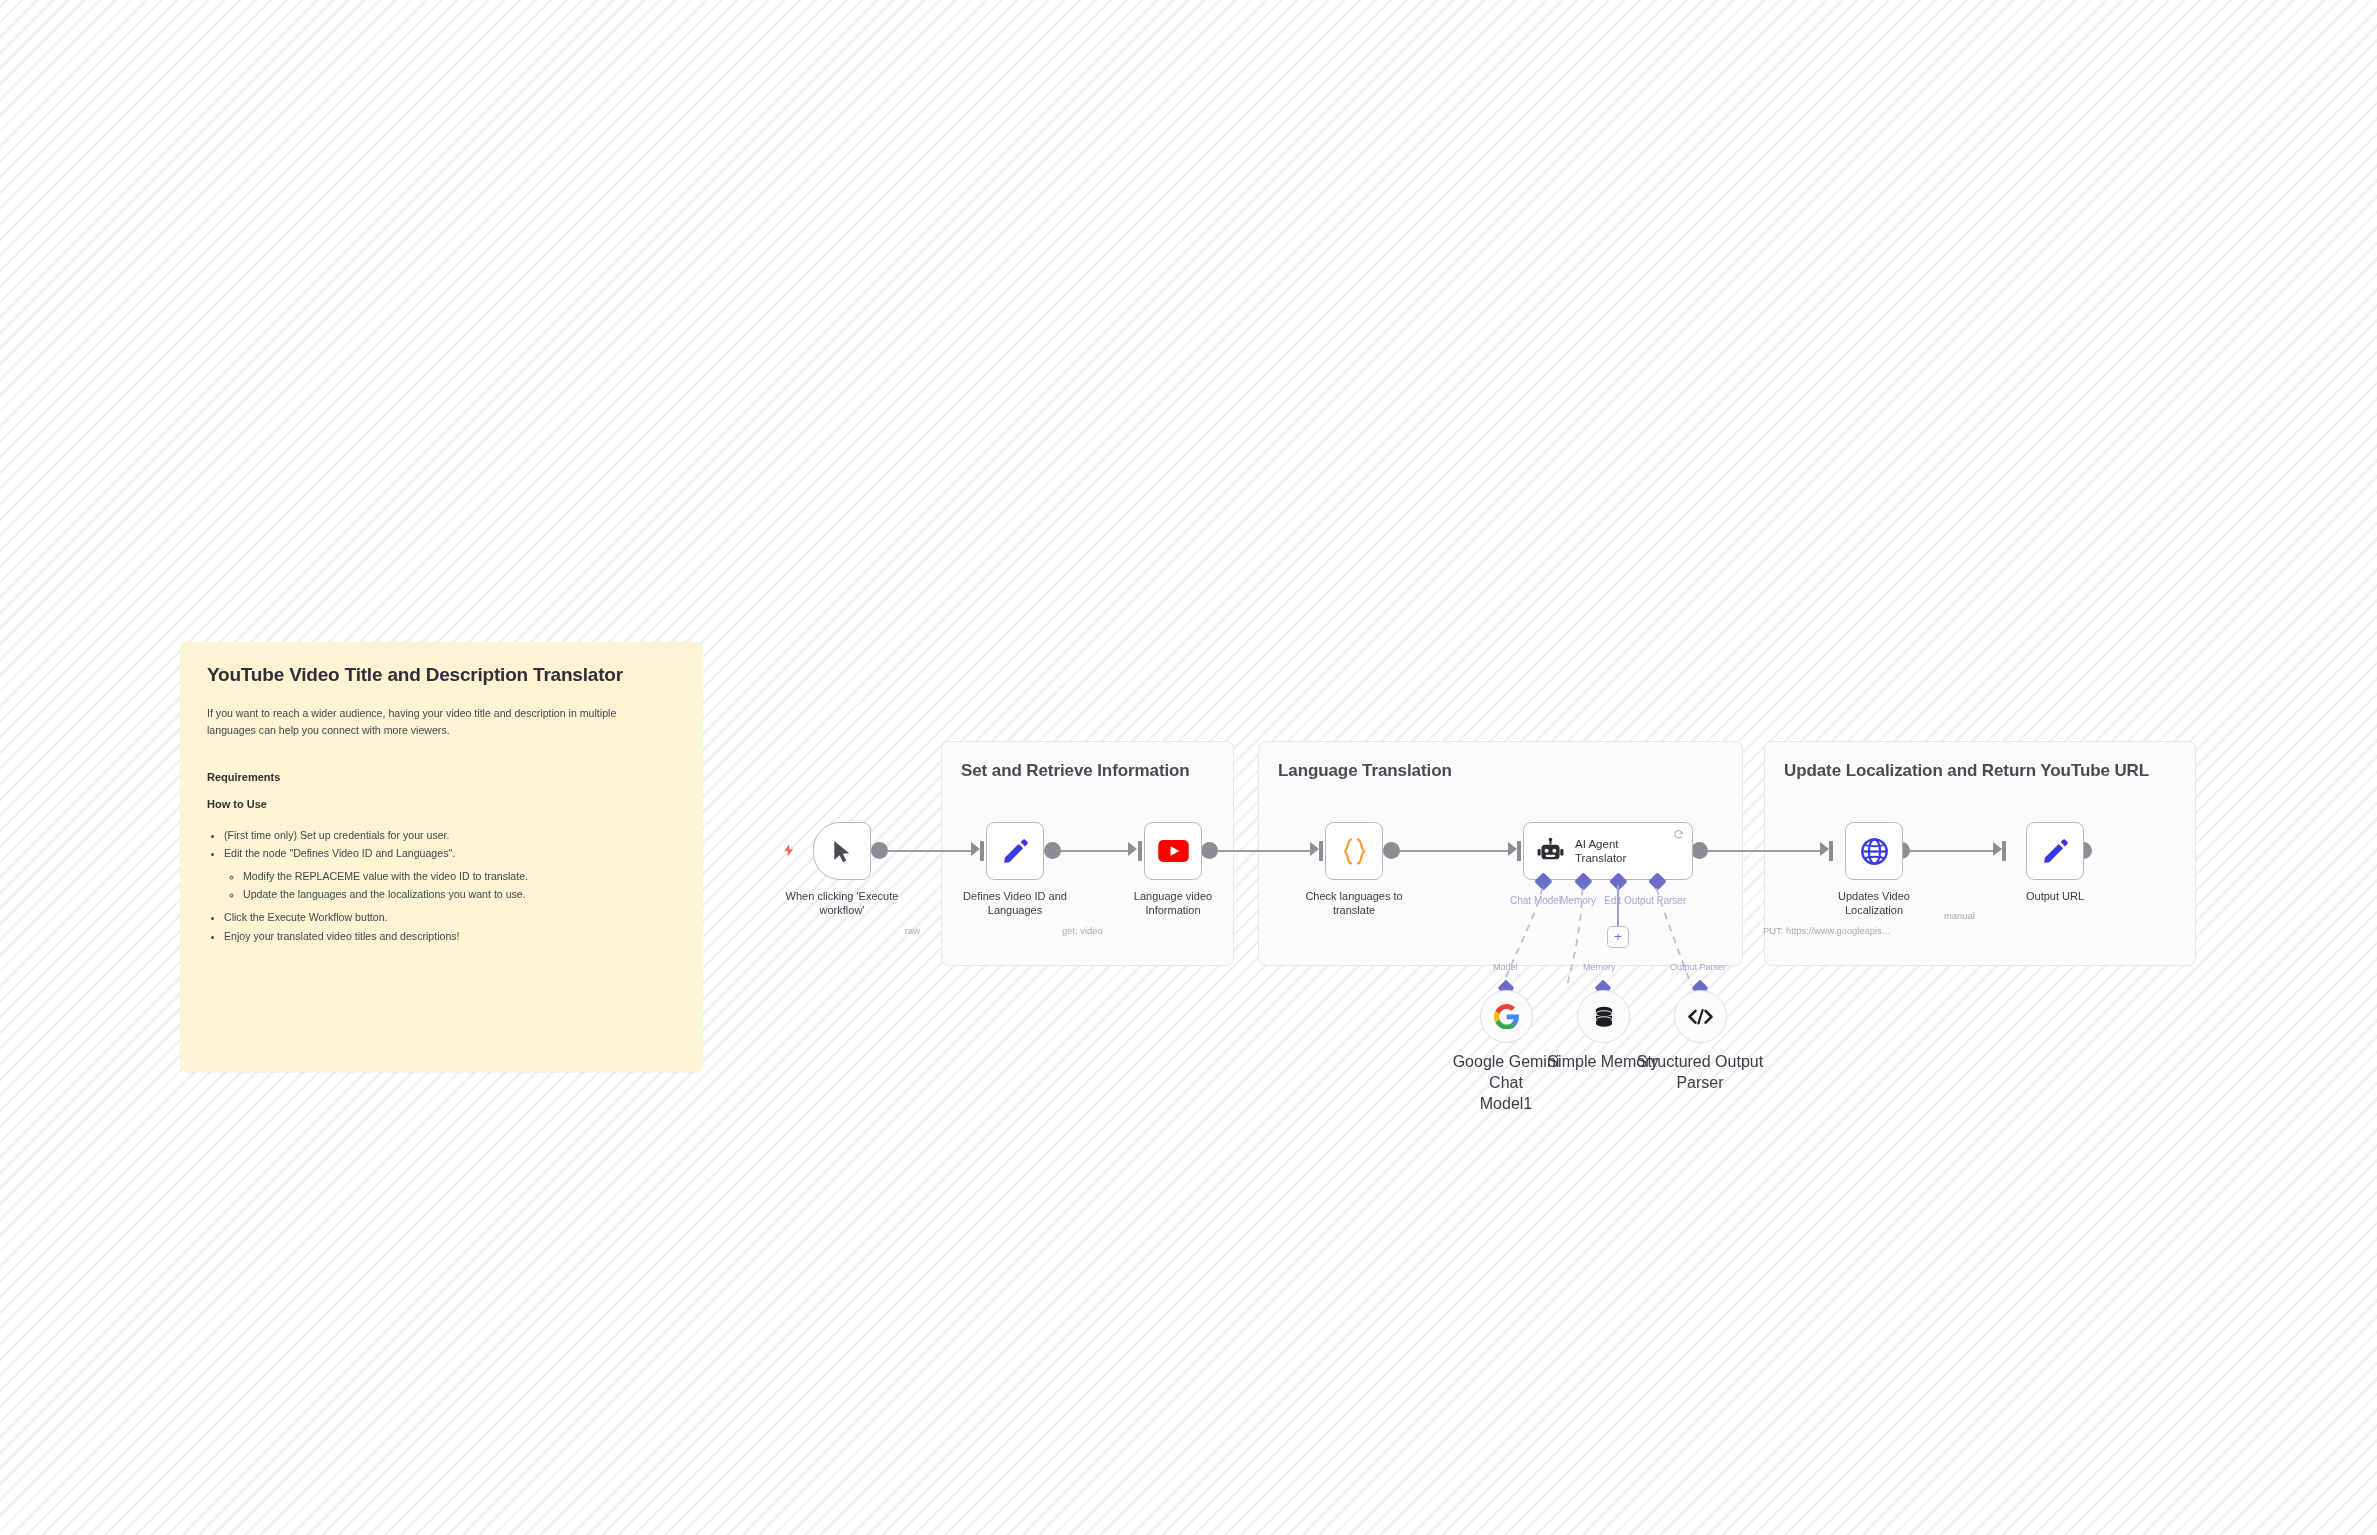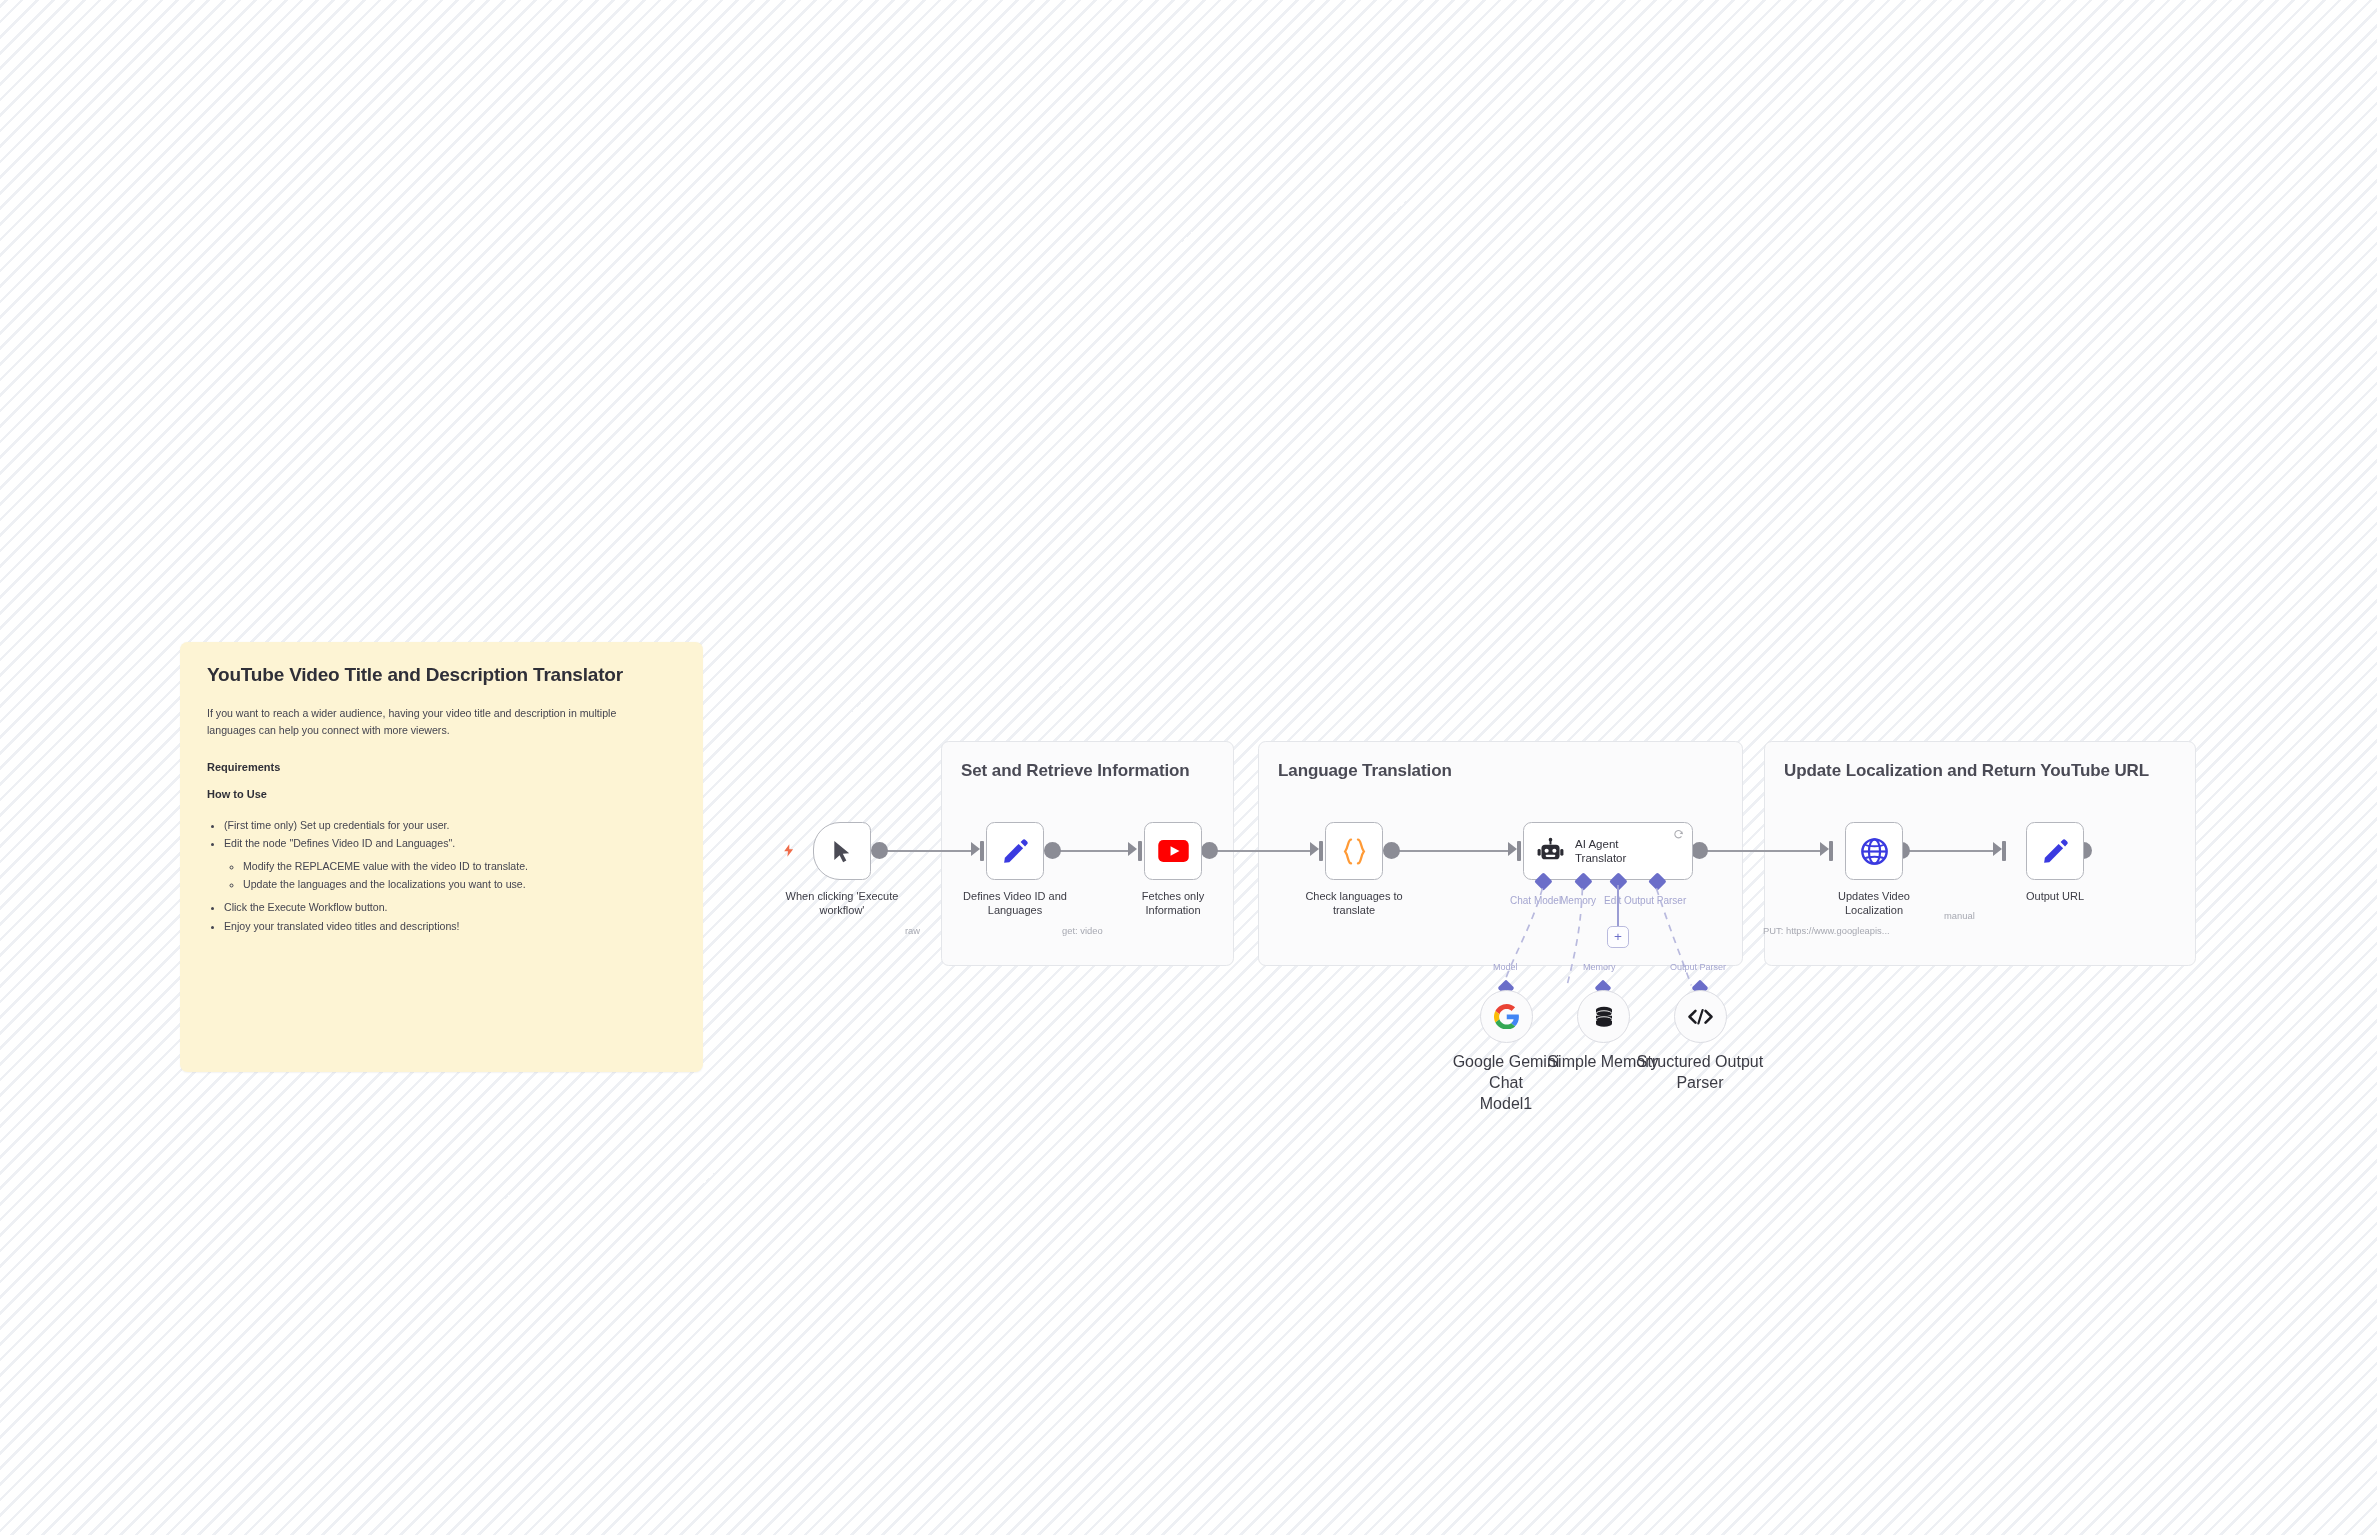--- a/index.html
+++ b/index.html
@@ -43,21 +43,21 @@
     font-size: 19px;
     font-weight: bold;
     color: #2f2f38;
     letter-spacing: -0.2px;
     margin-bottom: 19px;
   }
   #sticky-note .note-para {
     font-size: 10.6px;
     line-height: 1.65;
     color: #444450;
-    margin-bottom: 21px;
+    margin-bottom: 31px;
     max-width: 459px;
   }
   #sticky-note .note-head {
     font-size: 11px;
     font-weight: bold;
     color: #2f2f38;
     margin-bottom: 15.3px;
   }
   #sticky-note ul {
     margin: 0 0 22px 17px;
@@ -351,21 +351,21 @@
   <div class="node-caption" style="left:934px; top:889px;">Defines Video ID and
 Languages</div>
   <div class="node-sub" style="left:905px; top:925px;">raw</div>
 
   <div class="node" style="left:1144px; top:822px;">
     <svg width="31" height="22" viewBox="0 0 36 26">
       <rect x="0" y="0" width="36" height="26" rx="6" fill="#ff0000"></rect>
       <polygon points="14.5,7.5 25,13 14.5,18.5" fill="#ffffff"></polygon>
     </svg>
   </div>
-  <div class="node-caption" style="left:1092px; top:889px;">Fetches only
+  <div class="node-caption" style="left:1092px; top:889px;">Language video
 Information</div>
   <div class="node-sub" style="left:1062px; top:925px;">get: video</div>
 
   <div class="node" style="left:1325px; top:822px;">
     <svg width="29" height="31" viewBox="0 0 34 36">
       <path d="M13 4 C9 4 10 13 6 18 C10 23 9 32 13 32" stroke="#ff9a36" stroke-width="2.6" fill="none" stroke-linecap="round"></path>
       <path d="M21 4 C25 4 24 13 28 18 C24 23 25 32 21 32" stroke="#ff9a36" stroke-width="2.6" fill="none" stroke-linecap="round"></path>
     </svg>
   </div>
   <div class="node-caption" style="left:1273px; top:889px;">Check languages to

